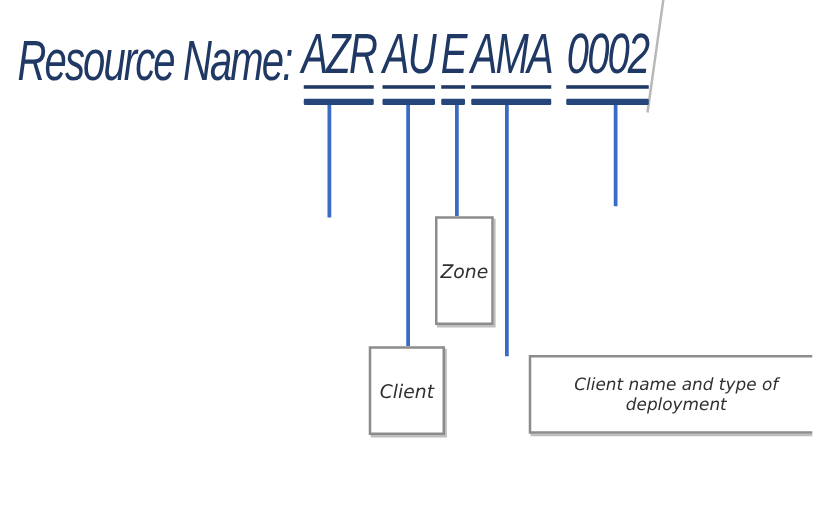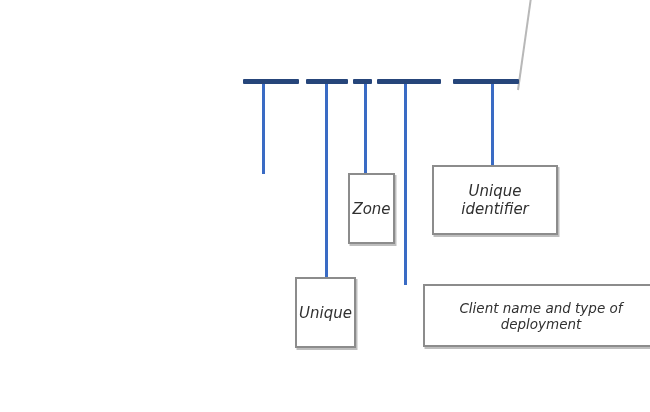--- a/index.html
+++ b/index.html
@@ -82,61 +82,66 @@
     align-items: center;
     justify-content: center;
     text-align: center;
     font-family: "DejaVu Sans", sans-serif;
     font-style: italic;
     font-size: 15px;
     color: #303030;
     padding: 2px;
   }
   .box-platform { left: 218px; top: 174px; width: 90px;  height: 68px; }
-  .box-zone     { left: 348px; top: 173px; width: 47px;  height: 71px; }
+  .box-zone     { left: 348px; top: 173px; width: 47px;  height: 87px; }
   .box-unique   { left: 432px; top: 165px; width: 126px; height: 70px; }
   .box-region   { left: 295px; top: 277px; width: 61px;  height: 71px; }
   .box-client   { left: 382px; top: 284px; width: 236px; height: 63px; font-size: 13.5px; margin-left: 41px; }
 
   
   .slash {
     position: absolute;
     left: 517px; top: -3px;
     width: 2px; height: 93px;
     background: #B8B8B8;
     transform: rotate(8deg);
     transform-origin: bottom center;
   }
 </style>
 </head>
 <body>
 
 <div class="canvas">
 
+  <div class="title">
+    <span class="title-label">Resource Name:</span>
+    <span class="title-seg seg-0">AZR</span>
+    <span class="title-seg seg-1">AU</span>
+    <span class="title-seg seg-2">E</span>
+    <span class="title-seg seg-3">AMA</span>
+    <span class="title-seg seg-4">0002</span>
+  </div>
 
   <div class="slash"></div>
 
   <div class="bar bar-0"></div>
   <div class="bar bar-1"></div>
   <div class="bar bar-2"></div>
   <div class="bar bar-3"></div>
   <div class="bar bar-4"></div>
 
   <div class="vline vline-0"></div>
   <div class="vline vline-1"></div>
   <div class="vline vline-2"></div>
   <div class="vline vline-3"></div>
   <div class="vline vline-4"></div>
 
   <div class="dbox box-zone">
     <span>Zone</span>
   </div>
-  <div class="dbox box-unique">
-    <span>Unique identifier</span>
-  </div>
   <div class="dbox box-region">
-    <span>Unique</span>
+    <span>Client</span>
   </div>
   <div class="dbox box-client">
     <span>Client name and type of deployment</span>
   </div>
 
 </div>
 
 </body></html>

